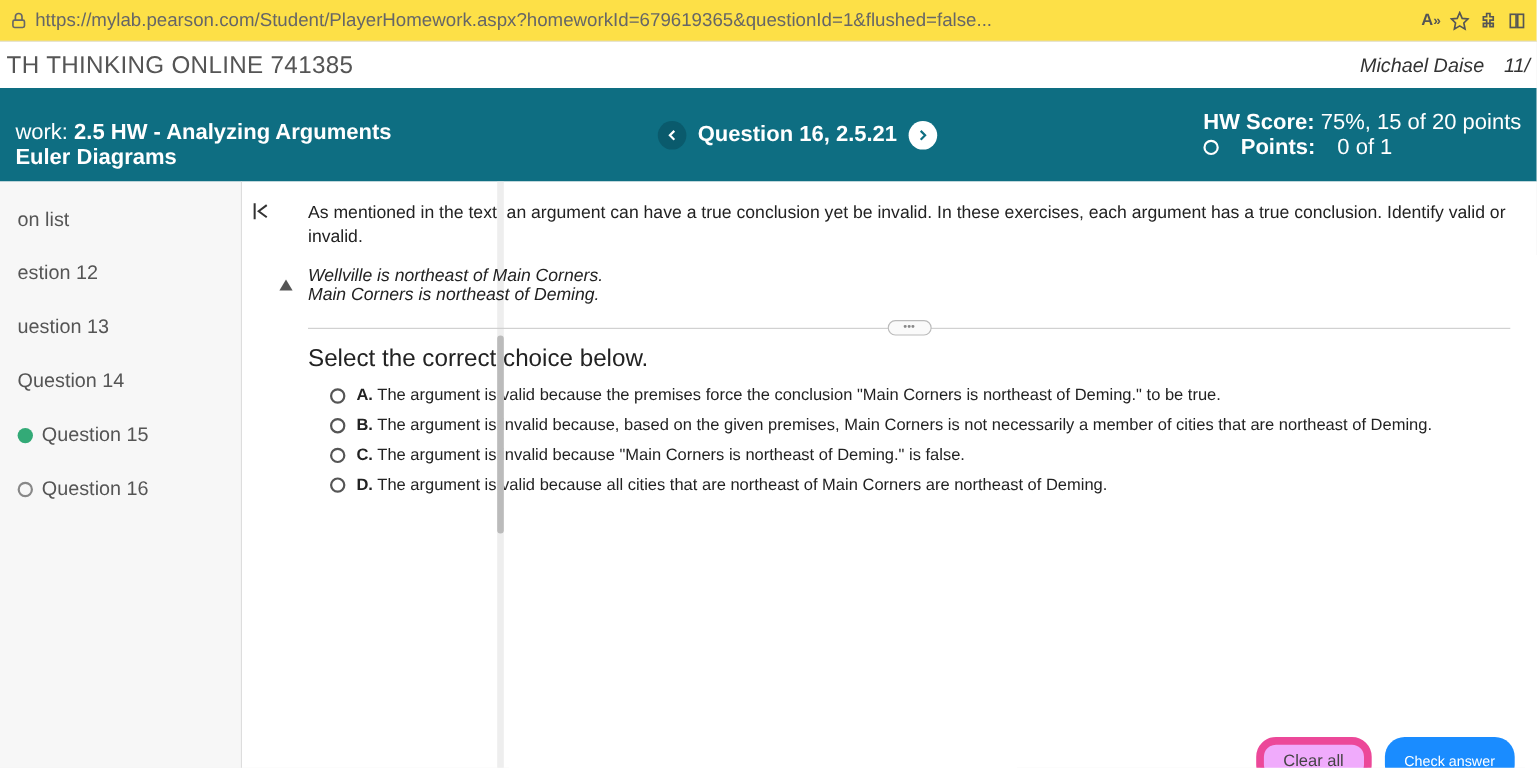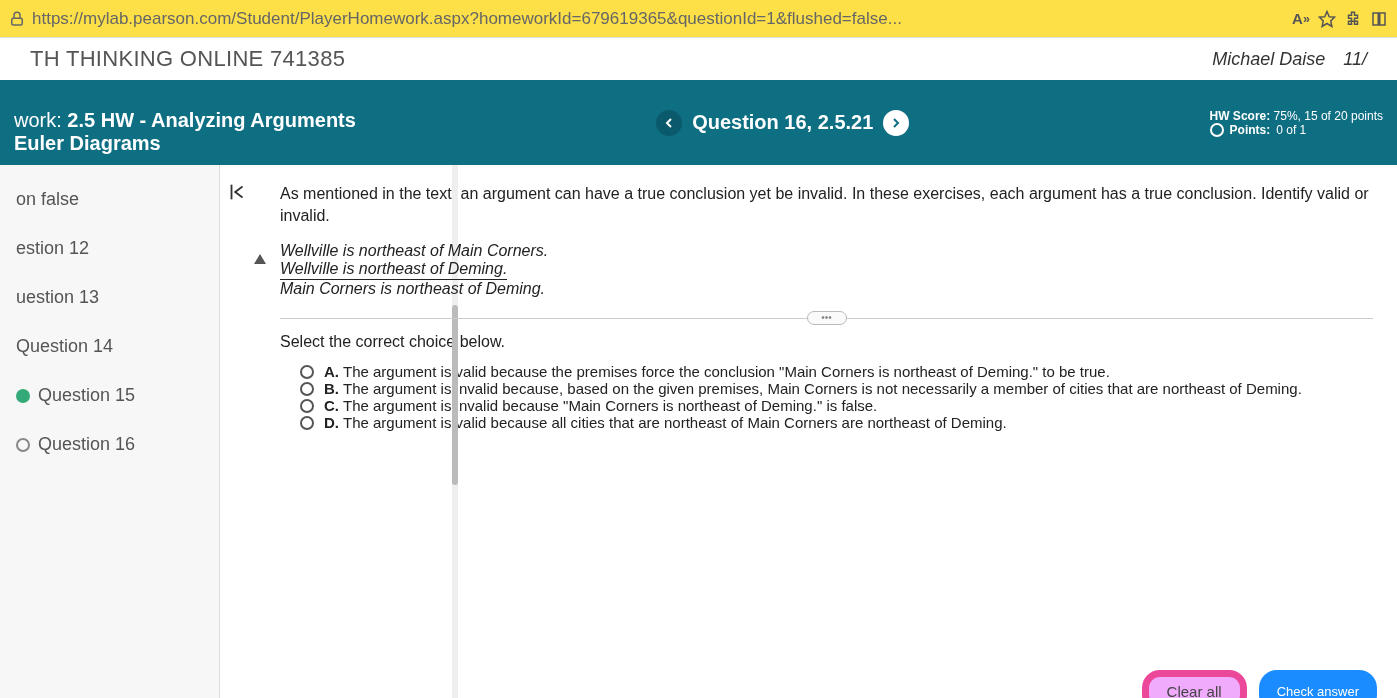--- a/index.html
+++ b/index.html
@@ -6,57 +6,57 @@
 body { width: 1397px; height: 698px; background: #f0f0f0; overflow: hidden; }
 
 
 .browser-bar { display: flex; align-items: center; height: 38px; background: #fde047; border-bottom: 1px solid #ddd; padding: 0 8px; gap: 6px; }
 .lock { width: 18px; height: 18px; color: #666; }
 .url { flex: 1; color: #666; font-size: 17px; white-space: nowrap; overflow: hidden; text-overflow: ellipsis; }
 .tool-icon { width: 20px; height: 20px; color: #555; display:flex; align-items:center; justify-content:center; }
 .tool-icon svg { width: 18px; height: 18px; }
 
 
-.course-row { display:flex; align-items:center; justify-content:space-between; padding: 8px 30px; background:#fff; }
+.course-row { display:flex; align-items:center; justify-content:space-between; padding: 8px 6px; background:#fff; }
 .course-title { font-size: 22px; color:#555; font-weight: 500; letter-spacing: .3px; }
 .user-block { display:flex; gap:18px; font-size:18px; color:#333; font-style: italic; }
 
 
 .assign-bar { background:#0e6e82; color:#fff; display:flex; align-items:center; padding:10px 14px; gap:20px; }
 .assign-left { flex:0 0 auto;margin-top:19px; }
 .assign-title1 { font-size:20px; font-weight:700; }
 .assign-title1 .lbl { font-weight:400; }
 .assign-title2 { font-size:20px; font-weight:700; }
 .assign-center { flex:1; display:flex; align-items:center; justify-content:center; gap:10px; }
 .nav-btn { width:26px; height:26px; border-radius:50%; background:#0a5a6c; color:#fff; display:flex; align-items:center; justify-content:center; font-size:14px; cursor:pointer; border:none; }
 .q-label { font-size:20px; font-weight:700; }
-.assign-right { flex:0 0 auto; text-align:left; font-size:12px; }
+.assign-right { flex:0 0 auto; text-align:left; font-size:20px; }
 .assign-right .row1 { font-weight:700; }
 .assign-right .row1 .val { font-weight:400; }
-.assign-right .row2 { display:flex; align-items:center; gap:6px; }
+.assign-right .row2 { display:flex; align-items:center; gap:20px; }
 .circ { width:14px; height:14px; border:2px solid #fff; border-radius:50%; }
 
 
 .main { display:flex; height: calc(698px - 38px - 46px - 60px); }
 .sidebar { width:220px; background:#f7f7f7; border-right:1px solid #ddd; padding-top:10px; }
 .side-item { padding:14px 16px; font-size:18px; color:#555; cursor:pointer; display:flex; align-items:center; gap:8px; }
 .side-item .open-circ { width:14px; height:14px; border:2px solid #888; border-radius:50%; }
 .side-item .filled-circ { width:14px; height:14px; background:#3a7; border-radius:50%; }
 
 .content { flex:1; background:#fff; padding:18px 24px 18px 10px; position:relative; overflow:hidden; }
 .collapse-btn { position:absolute; left:6px; top:16px; font-size:22px; font-weight:bold; color:#333; cursor:pointer; }
 .instr { margin-left:50px; font-size:16px; color:#222; line-height:1.4; }
 .arg-block { margin-left:50px; margin-top:14px; font-size:16px; color:#222; position:relative;font-style:italic; }
 .arg-block .tri { position:absolute; left:-26px; top:12px; width:0; height:0; border-left:6px solid transparent; border-right:6px solid transparent; border-bottom:10px solid #555; }
 .arg-line { }
 .arg-underline { border-bottom:1px solid #222; display:inline-block; padding-bottom:1px; }
 .divider { margin:20px 0 14px 50px; border-top:1px solid #ccc; position:relative; }
 .divider .handle { position:absolute; left:50%; top:-8px; transform:translateX(-50%); width:40px; height:14px; border:1px solid #bbb; border-radius:8px; background:#fafafa; display:flex; align-items:center; justify-content:center; font-size:10px; color:#888; }
-.prompt { margin-left:50px; font-size:16px; color:#222; margin-bottom:12px; }
-.choices { margin-left:70px; display:flex; flex-direction:column; font-size:15px; color:#222; }
+.prompt { margin-left:50px; font-size:22px; color:#222; margin-bottom:12px; }
+.choices { margin-left:70px; display:flex; flex-direction:column; gap:10px; font-size:15px; color:#222; }
 .choice { display:flex; align-items:flex-start; gap:10px; cursor:pointer; }
 .radio { width:14px; height:14px; border:2px solid #555; border-radius:50%; flex-shrink:0; margin-top:2px; }
 .choice .lbl { font-weight:700; margin-right:4px; }
 
 
 .bottom-bar { position:absolute; bottom:6px; right:20px; display:flex; gap:12px; }
 .btn-clear { border:7px solid #ec4899; background:#f0abfc; color:#444; padding:6px 18px; border-radius:18px; font-size:15px; cursor:pointer; }
 .btn-check { border:none; background:#1a8cff; color:#fff; padding:6px 18px; border-radius:18px; font-size:13px; cursor:pointer; }
 
 .scroll-track { position:absolute; left:232px; top:0; bottom:0; width:6px; background:#eee; }
@@ -130,21 +130,21 @@
       <span class="circ"></span>
       <span style="font-weight:700;">Points:</span>
       <span>0 of 1</span>
     </div>
   </div>
 </div>
 
 <div class="main">
   <div class="sidebar">
     <div class="side-item">
-      <span>on false</span>
+      <span>on list</span>
     </div>
     <div class="side-item">
       <span>estion 12</span>
     </div>
     <div class="side-item">
       <span>uestion 13</span>
     </div>
     <div class="side-item">
       <span>Question 14</span>
     </div>
@@ -167,21 +167,20 @@
           <path d="M6 4v16" stroke="#333" stroke-width="2"></path>
           <path d="M18 6 L10 12 L18 18" stroke="#333" stroke-width="2" fill="none"></path>
         </svg>
     </span>
 
     <div class="instr">As mentioned in the text, an argument can have a true conclusion yet be invalid. In these exercises, each argument has a true conclusion. Identify valid or invalid.</div>
 
     <div class="arg-block">
       <span class="tri"></span>
       <div class="arg-line">Wellville is northeast of Main Corners.</div>
-      <div><span class="arg-underline">Wellville is northeast of Deming.</span></div>
       <div class="arg-line">Main Corners is northeast of Deming.</div>
     </div>
 
     <div class="divider">
       <div class="handle">•••</div>
     </div>
 
     <div class="prompt">Select the correct choice below.</div>
 
     <div class="choices">

